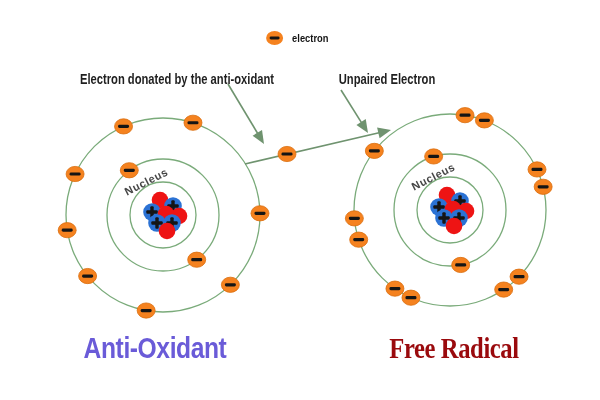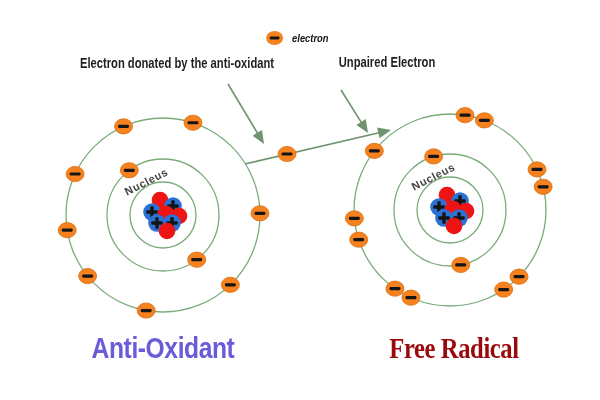--- a/index.html
+++ b/index.html
@@ -1,33 +1,33 @@
 <!DOCTYPE html>
 <html style="--electron-fill: #f5821f; --electron-stroke: #d96d0e; --proton-fill: #2b72d4; --neutron-fill: #ee1414; --symbol: #151515; --shell-stroke: #7aab7a; --arrow: #6f936f; --nucleus-label: #454545; --annotation-text: #1f1f1f; --legend-text: #141414; --left-title: #6a5bd8; --right-title: #9a0a0d;"><head>
 <meta charset="utf-8">
 <style>
   html,body{margin:0;padding:0;background:#fff;}
   .stage{position:relative;width:600px;height:400px;background:#fff;overflow:hidden;
          font-family:"Liberation Sans",sans-serif;}
   #diagram{position:absolute;left:0;top:0;}
   .legend{position:absolute;top:30px;left:50%;transform:translateX(-50%);
-          display:flex;align-items:center;column-gap:3px;font-style:italic;}
+          display:flex;align-items:center;column-gap:3px;}
   .legend-item{display:flex;align-items:center;gap:8px;}
   .legend-label{font-size:11px;font-weight:bold;color:var(--legend-text);
                 display:inline-block;transform:scaleX(.85);transform-origin:left center;
                 white-space:nowrap;}
   .annotation{position:absolute;transform:translateX(-50%);white-space:nowrap;}
   .annotation .cond{display:inline-block;transform:scaleX(.8);transform-origin:center;
                     font-size:14px;font-weight:bold;color:var(--annotation-text);}
-  .ann-donated{left:177px;top:54px;}
-  .ann-unpaired{left:387px;top:53px;}
+  .ann-donated{left:177px;top:70px;}
+  .ann-unpaired{left:387px;top:70px;}
   .atom-title{position:absolute;top:332px;transform:translateX(-50%);white-space:nowrap;}
   .atom-title .cond{display:inline-block;transform:scaleX(.85);transform-origin:center;
                     font-size:29px;font-weight:bold;letter-spacing:-.5px;}
-  .title-left{left:163px;}
+  .title-left{left:155px;}
   .title-left .cond{color:var(--left-title);}
   .title-right{left:454px;font-family:Liberation Serif, serif;}
   .title-right .cond{color:var(--right-title);}
 </style>
 </head>
 <body>
 
 <div class="stage">
 
   <svg id="diagram" width="600" height="400" viewBox="0 0 600 400">

